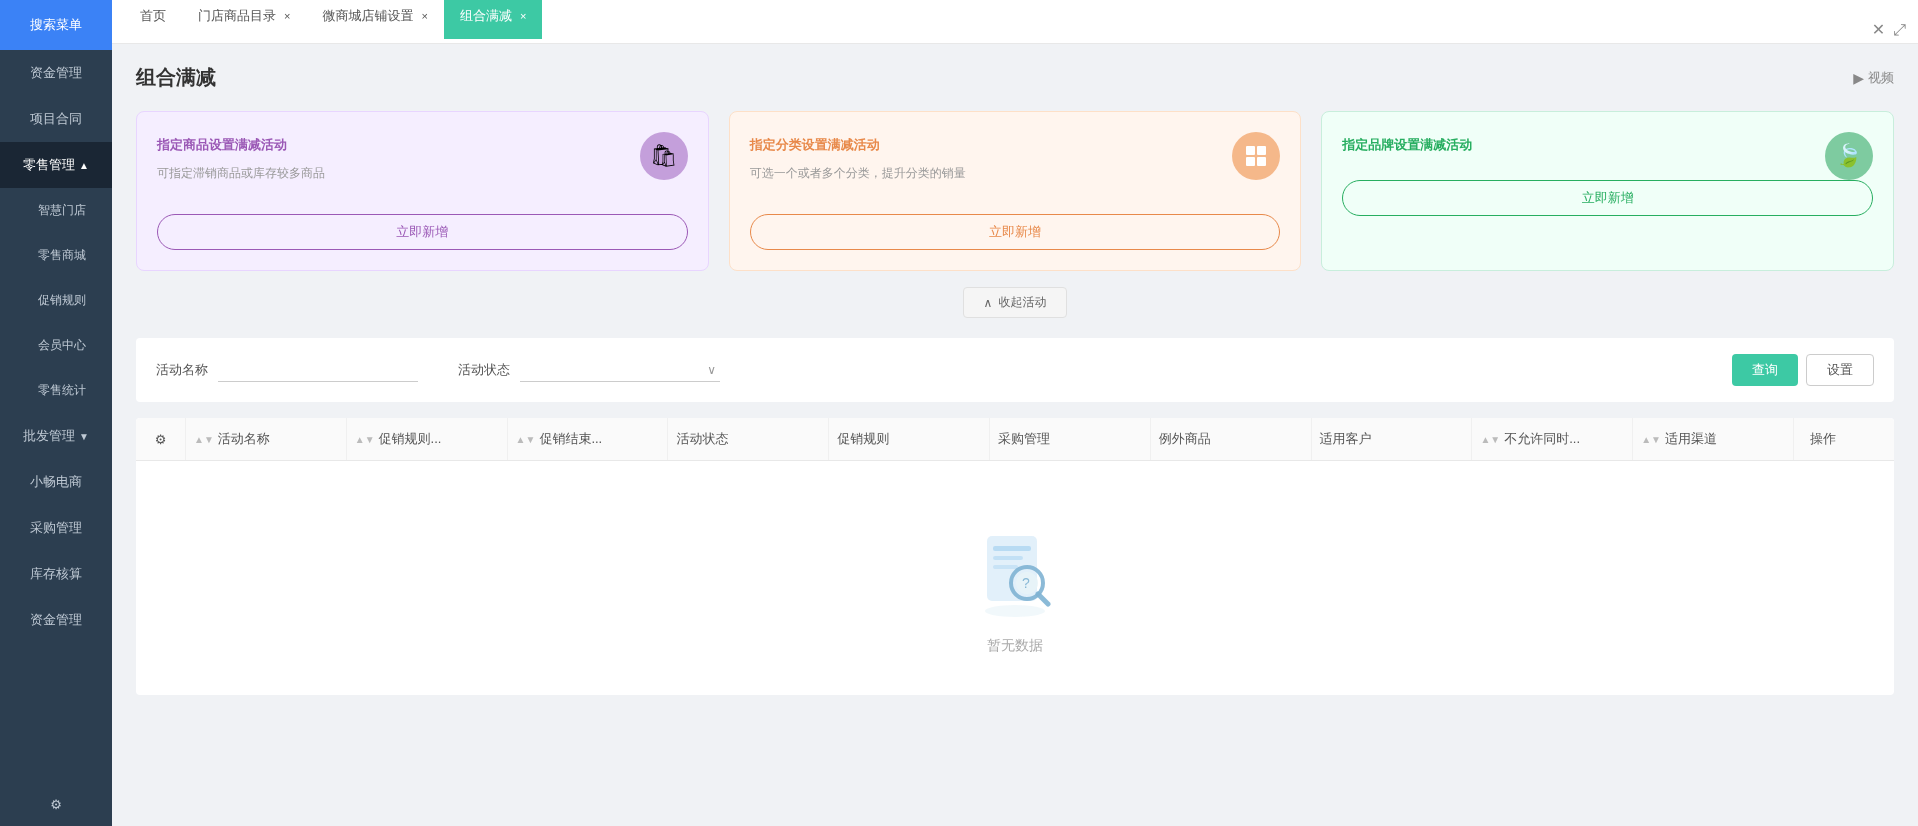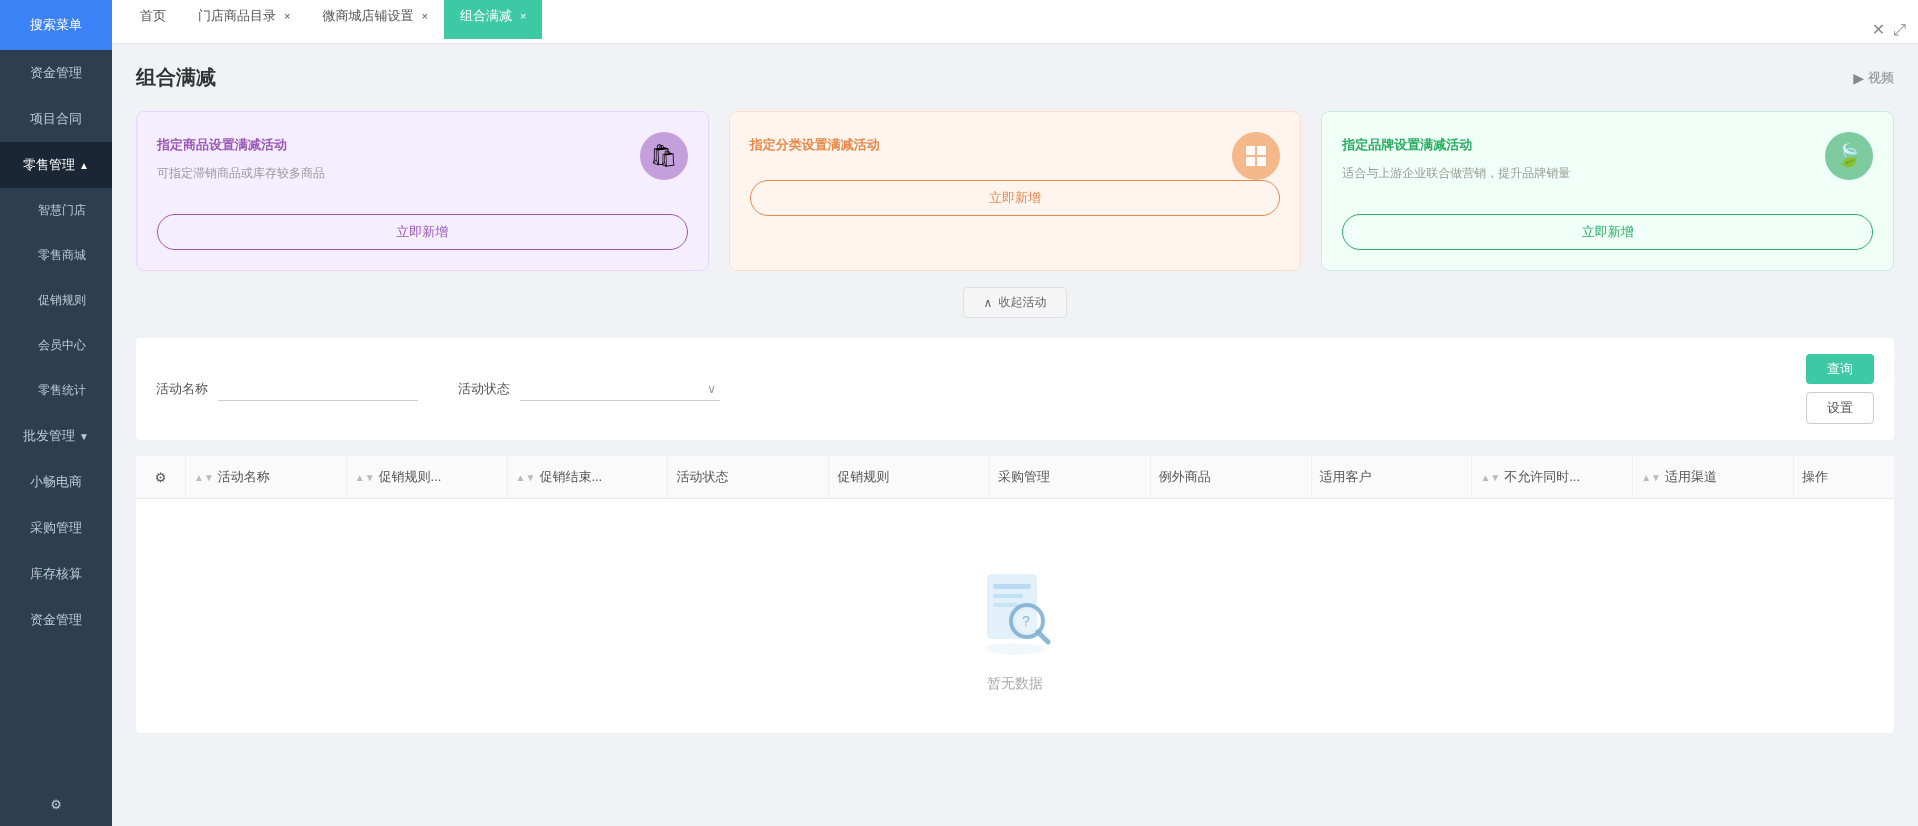--- a/index.html
+++ b/index.html
@@ -257,21 +257,20 @@
       top: 50%;
       transform: translateY(-50%);
       color: #999;
       pointer-events: none;
       font-size: 12px;
     }
     .search-actions {
       margin-left: auto;
       display: flex;
       gap: 8px;
-      flex-direction: column;
     }
     .btn-query {
       background: #3dc9a4;
       color: #fff;
       border: none;
       padding: 6px 20px;
       border-radius: 4px;
       cursor: pointer;
       font-size: 13px;
     }
@@ -302,21 +301,21 @@
     .th {
       padding: 12px 8px;
       font-size: 13px;
       color: #555;
       font-weight: 500;
       border-right: 1px solid #f0f0f0;
       display: flex;
       align-items: center;
       gap: 4px;
     }
-    .th:last-child { border-right: none; }
+    .th:last-child { border-right: none; margin-left: 8px; }
     .sort-icon { font-size: 10px; color: #bbb; display: flex; flex-direction: column; gap: 1px; }
 
     
     .empty-state {
       display: flex;
       flex-direction: column;
       align-items: center;
       padding: 60px 0 40px 0;
     }
     .empty-icon {
@@ -437,29 +436,29 @@
       <div class="activity-card card-orange">
         <div class="card-icon">
           <svg width="24" height="24" viewBox="0 0 24 24" fill="#fff">
             <rect x="2" y="2" width="9" height="9" rx="1"></rect>
             <rect x="13" y="2" width="9" height="9" rx="1"></rect>
             <rect x="2" y="13" width="9" height="9" rx="1"></rect>
             <rect x="13" y="13" width="9" height="9" rx="1"></rect>
           </svg>
         </div>
         <div class="card-title">指定分类设置满减活动</div>
+        <div class="card-desc">可选一个或者多个分类，提升分类的销量</div>
         <button class="card-btn">立即新增</button>
       </div>
 
       <div class="activity-card card-green">
         <div class="card-icon">
           <span>🍃</span>
         </div>
         <div class="card-title">指定品牌设置满减活动</div>
-        <div class="card-desc">适合与上游企业联合做营销，提升品牌销量</div>
         <button class="card-btn">立即新增</button>
       </div>
     </div>
 
     <div class="collapse-bar">
       <button class="collapse-btn">
         <span>∧</span>
         <span>收起活动</span>
       </button>
     </div>

